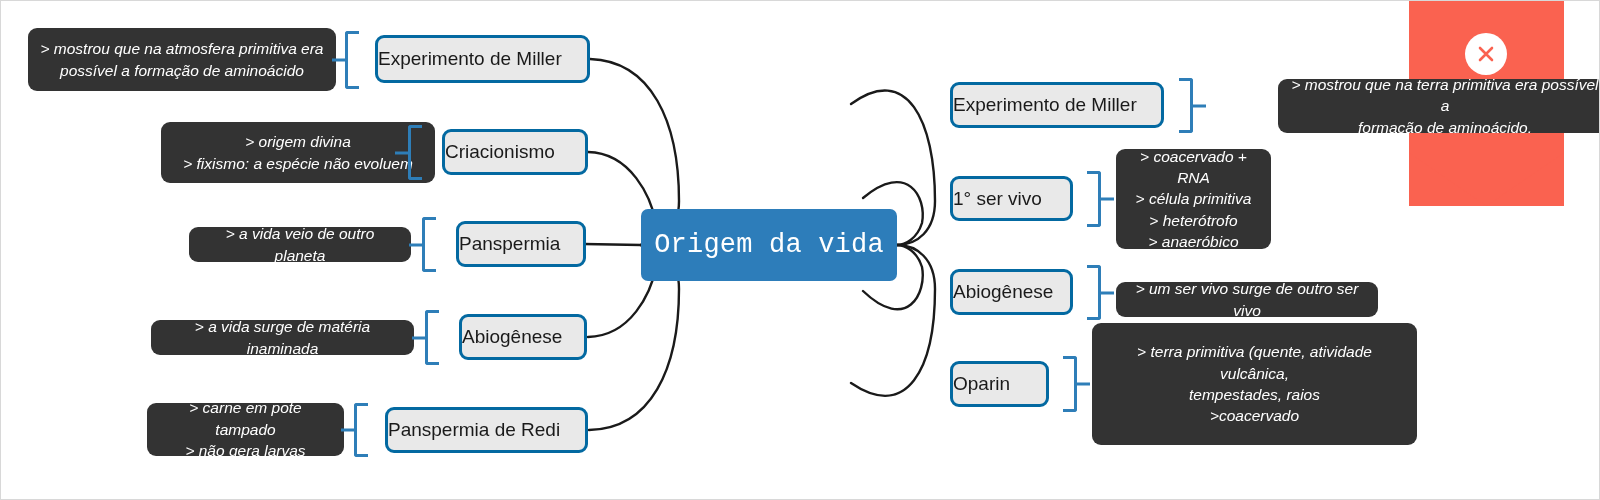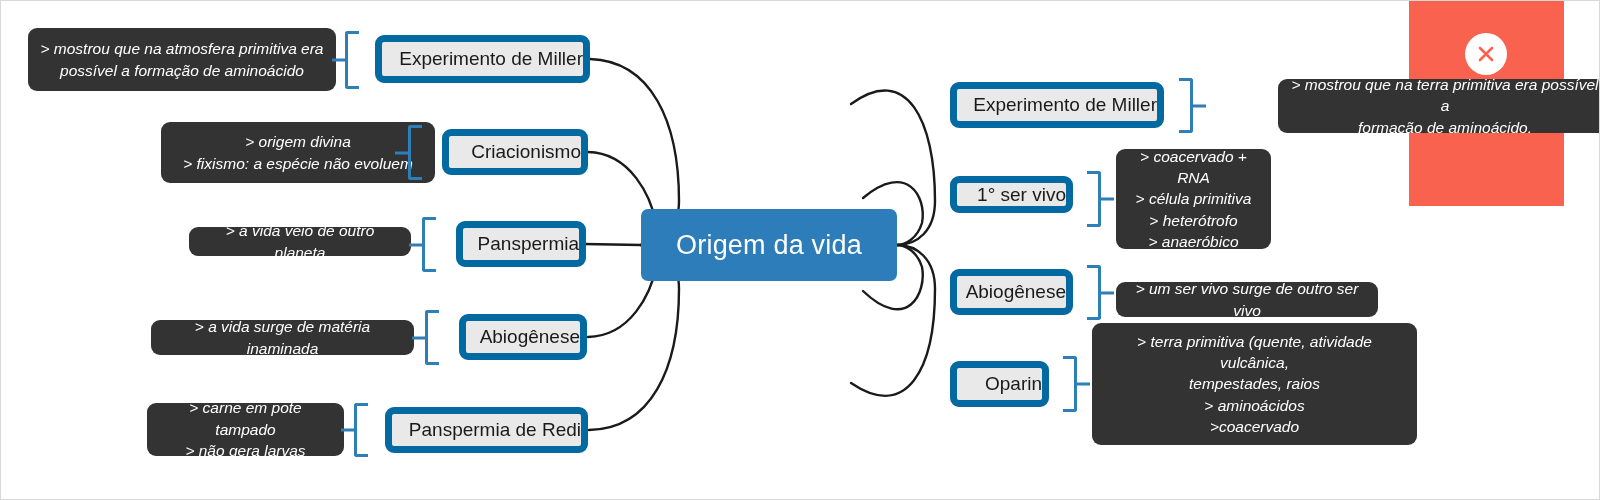--- a/index.html
+++ b/index.html
@@ -32,30 +32,31 @@
     display: flex;
     align-items: center;
     justify-content: center;
     background: #2d7dba;
     color: #ffffff;
     border-radius: 7px;
     font-size: 27px;
     font-weight: 400;
     letter-spacing: .2px;
     white-space: nowrap;
+    font-family: Liberation Mono, monospace;
   }
 
   
   .branch-node {
     position: absolute;
     display: flex;
     align-items: center;
-    justify-content: flex-end;
+    justify-content: flex-start;
     background: #e9e9e9;
-    border: 7px solid #0369a1;
+    border: 3px solid #0369a1;
     border-radius: 9px;
     color: #1a1a1a;
     font-size: 19px;
     font-weight: 400;
     white-space: nowrap;
     box-sizing: border-box;
   }
 
   
   .note-box {
@@ -185,21 +186,21 @@
     </div>
   </div>
   <div class="bracket left" style="left:407px; top:124px; width:14px; height:55px;">
     <div class="bar"></div>
       <div class="stub"></div>
   </div>
   <div class="branch-node" style="left:441px; top:128px; width:146px; height:46px;">
     <span>Criacionismo</span>
   </div>
 
-  <div class="note-box" style="left:188px; top:226px; width:222px; height:29px;">
+  <div class="note-box" style="left:188px; top:226px; width:222px; height:35px;">
     <div>
       <span class="note-line">&gt; a vida veio de outro planeta</span>
     </div>
   </div>
   <div class="bracket left" style="left:421px; top:216px; width:14px; height:55px;">
     <div class="bar"></div>
       <div class="stub"></div>
   </div>
   <div class="branch-node" style="left:455px; top:220px; width:130px; height:46px;">
     <span>Panspermia</span>
@@ -243,21 +244,21 @@
     <div class="bar"></div>
       <div class="stub"></div>
   </div>
   <div class="note-box" style="left:1277px; top:78px; width:334px; height:54px;justify-content:center;">
     <div>
       <span class="note-line">&gt; mostrou que na terra primitiva era possível a</span>
       <span class="note-line">formação de aminoácido.</span>
     </div>
   </div>
 
-  <div class="branch-node" style="left:949px; top:175px; width:123px; height:37px;padding-left:12px;">
+  <div class="branch-node" style="left:949px; top:175px; width:123px; height:45px;">
     <span>1° ser vivo</span>
   </div>
   <div class="bracket right" style="left:1086px; top:170px; width:14px; height:56px;">
     <div class="bar"></div>
       <div class="stub"></div>
   </div>
   <div class="note-box" style="left:1115px; top:148px; width:155px; height:100px;">
     <div>
       <span class="note-line">&gt; coacervado + RNA</span>
       <span class="note-line">&gt; célula primitiva</span>
@@ -283,18 +284,17 @@
     <span>Oparin</span>
   </div>
   <div class="bracket right" style="left:1062px; top:355px; width:14px; height:56px;">
     <div class="bar"></div>
       <div class="stub"></div>
   </div>
   <div class="note-box" style="left:1091px; top:322px; width:325px; height:122px;">
     <div>
       <span class="note-line">&gt; terra primitiva (quente, atividade vulcânica,</span>
       <span class="note-line">tempestades, raios</span>
-      <span class="note-line">&gt; aminoácidos</span>
       <span class="note-line">&gt;coacervado</span>
     </div>
   </div>
 
 </div>
 
 </body></html>

